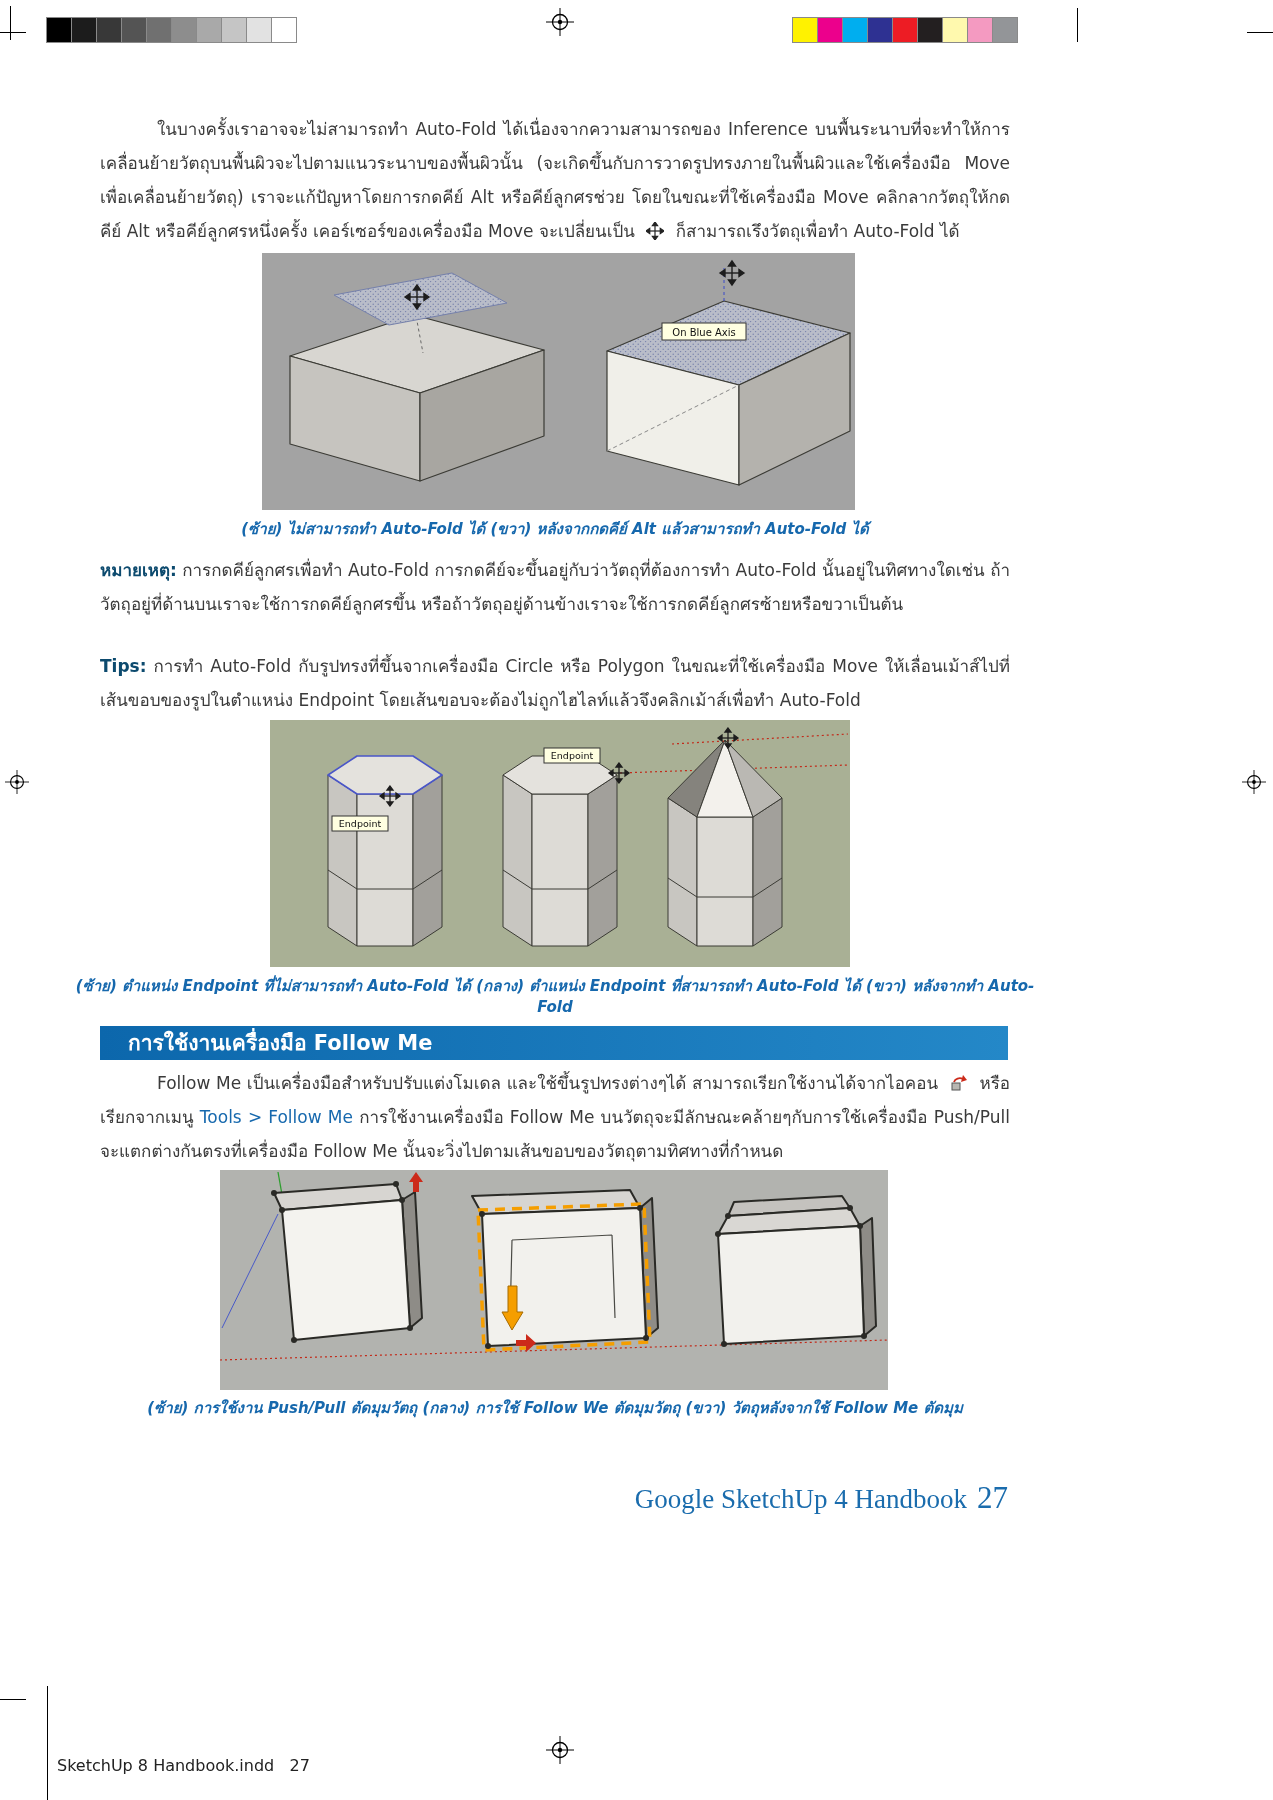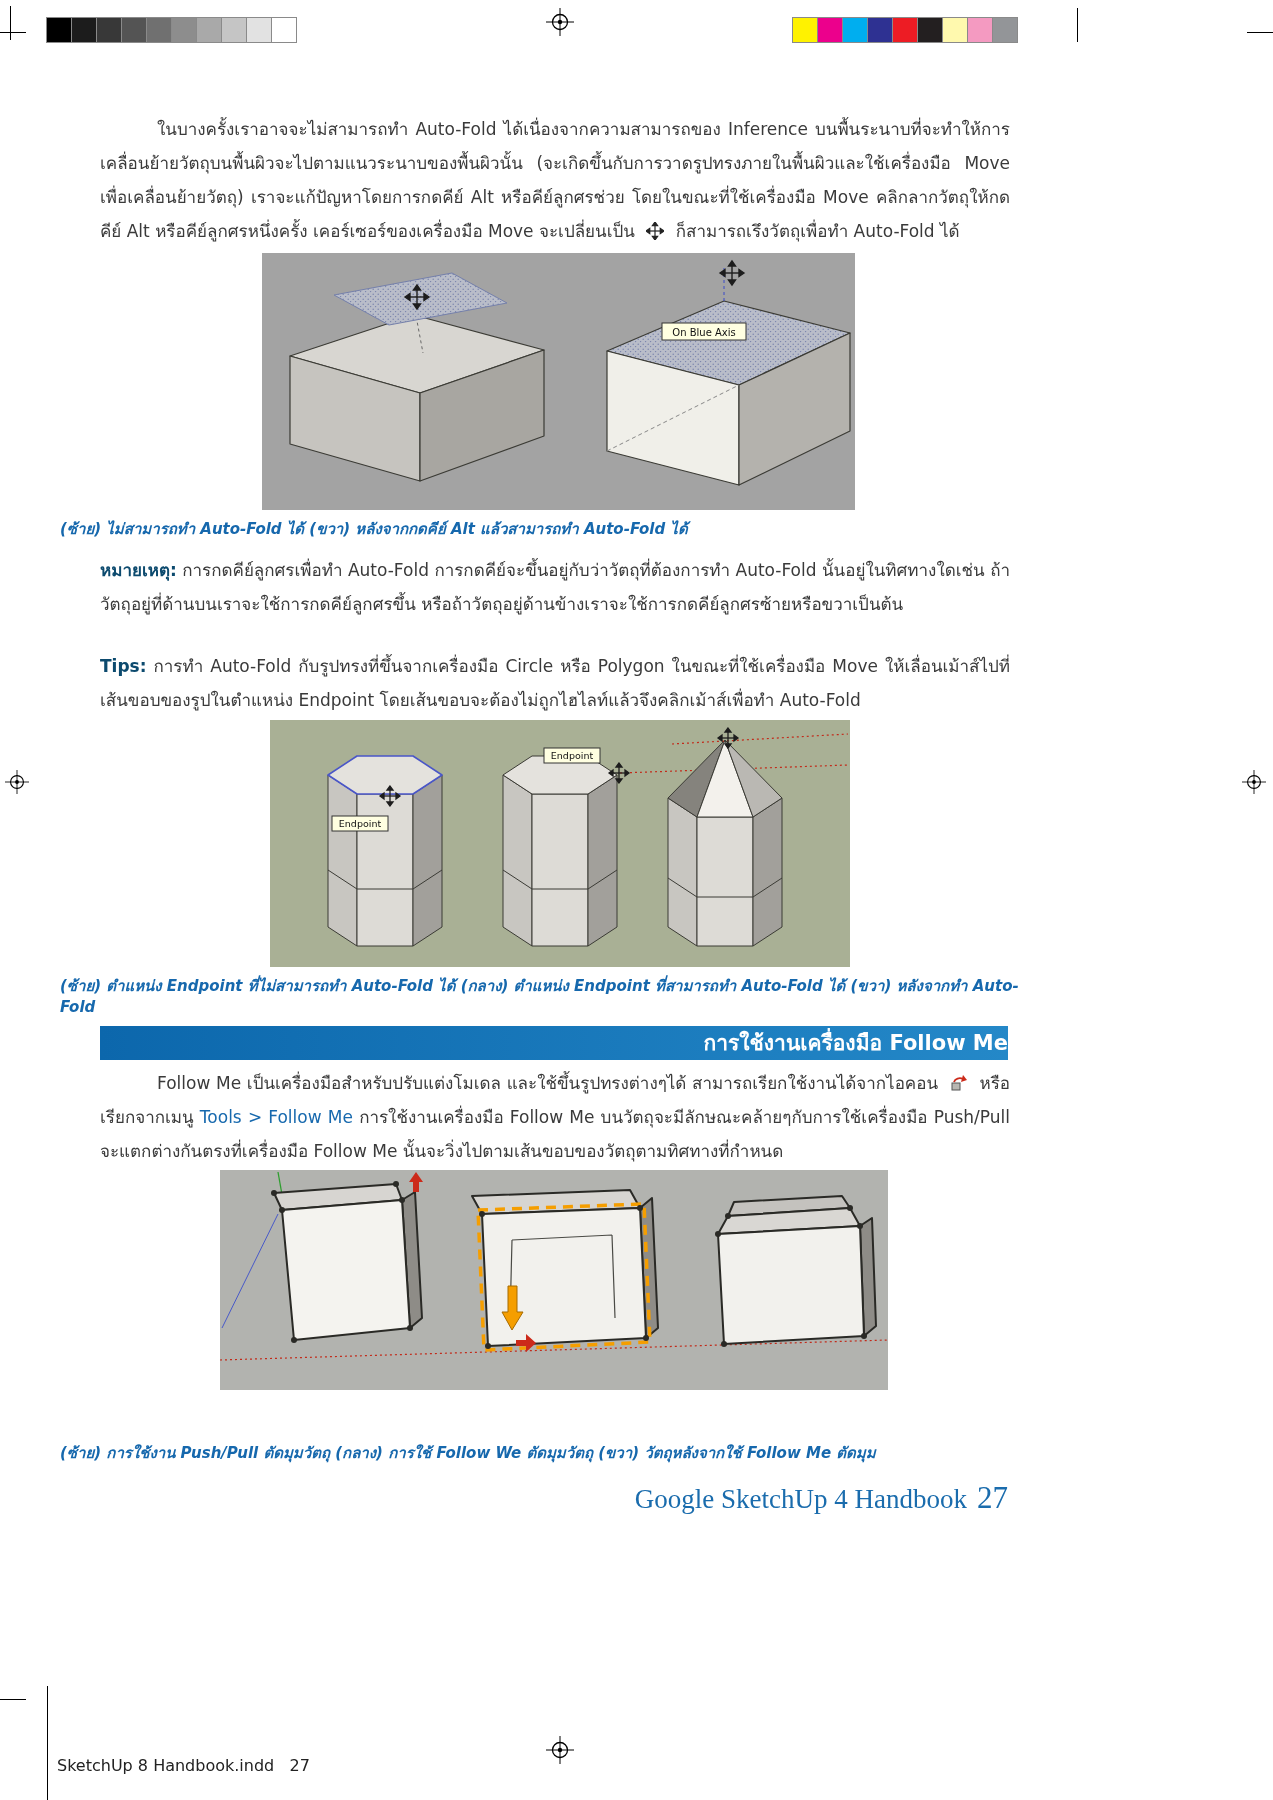--- a/index.html
+++ b/index.html
@@ -32,33 +32,32 @@
   .para { font-size:17px; line-height:34px; text-align:justify; color:#3a3a3a; }
   .indent { text-indent:57px; }
   .para1 { left:100px; top:112px; width:910px; }
   .note  { left:100px; top:553px; width:910px; }
   .tips  { left:100px; top:649px; width:910px; }
   .para2 { left:100px; top:1066px; width:910px; }
   .blue-label { color:#0c4a6e; font-weight:bold;margin-top:8px; }
   .blue-link  { color:#1769ae; }
 
   .caption {
-    left:60px; width:990px; text-align:left;
+    left:60px; width:990px; text-align:center;
     color:#1668ad; font-weight:bold; font-style:italic; font-size:15px;
   }
   .cap1 { top:517px; }
   .cap2 { top:974px; }
-  .cap3 { top:1396px;margin-top:45px; }
+  .cap3 { top:1396px; }
 
   .section-bar {
     left:100px; top:1026px; width:908px; height:34px;
     background:linear-gradient(90deg,#0c67ac,#2488c8);
     color:#ffffff; font-weight:bold; font-size:21px; line-height:34px;
-    padding-left:4px;
-    text-align:right;
+    padding-left:28px;
   }
 
   
   .figure { overflow:hidden; }
   .fig1 { left:262px; top:253px; width:593px; height:257px; }
   .fig2 { left:270px; top:720px; width:580px; height:247px; }
   .fig3 { left:220px; top:1170px; width:668px; height:220px; }
   .figure svg { display:block; }
   svg text { font-family:"DejaVu Sans", sans-serif; }
 

